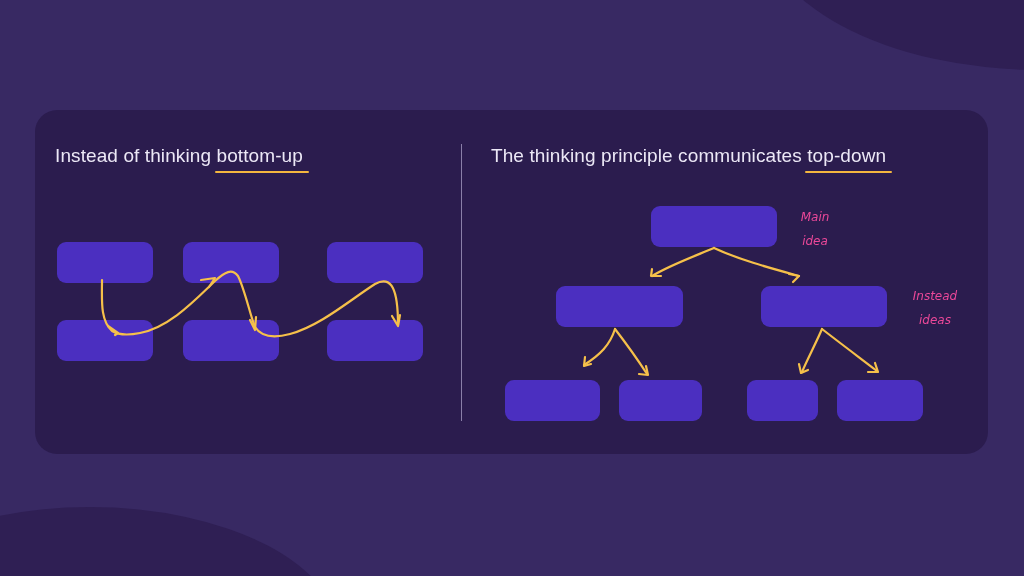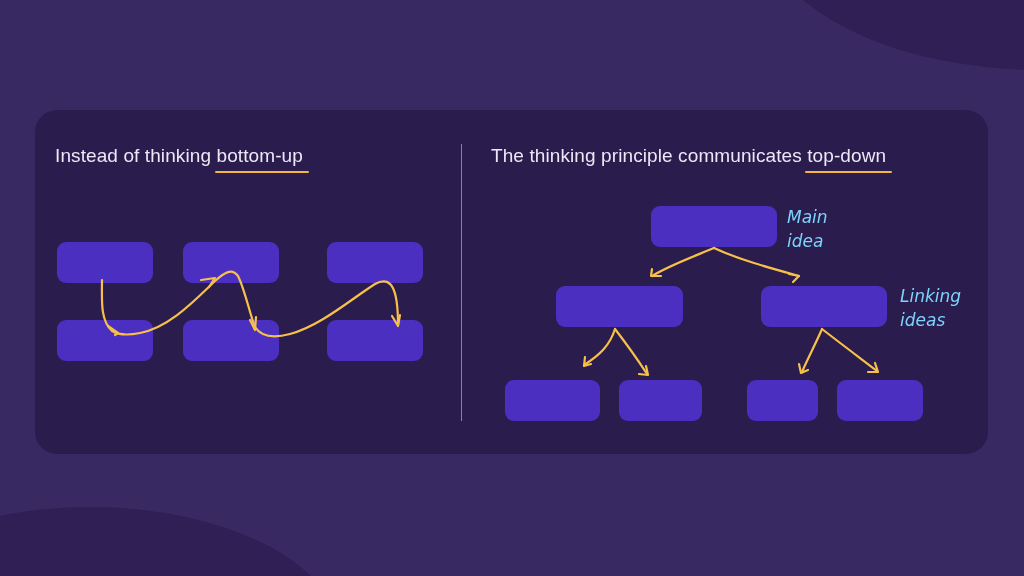--- a/index.html
+++ b/index.html
@@ -19,22 +19,22 @@
   .heading {
     position:absolute; top:145px; color:#ece8f6; font-size:19px; white-space:nowrap; letter-spacing:0.1px;
   }
   .heading .hl { position:relative; display:inline-block; }
   .heading .underline {
     position:absolute; left:-2px; right:-6px; bottom:-6px; height:2px; background:#f4b63f; border-radius:2px;
   }
   .box { position:absolute; background:#4b2fc0; border-radius:9px; }
   svg.overlay { position:absolute; left:0; top:0; }
   .hand {
-    position:absolute; color:#7dd3fc; font-family:"DejaVu Sans", sans-serif;
-    font-size:17px; line-height:24px; font-style:italic;
+    position:absolute; color:#ec4899; font-family:"DejaVu Sans", sans-serif;
+    font-size:12px; line-height:24px; text-align:center; font-style:italic;
   }
 </style>
 </head>
 <body>
 
 <div class="blob blob-tr"></div>
 <div class="blob blob-bl"></div>
 
 <div class="panel"></div>
 
@@ -85,15 +85,15 @@
     <path d="M822,329 C840,343 860,358 877,371"></path>
     <path d="M875,363 L878,372 L868,372"></path>
   </g>
 </svg>
 
 <div class="hand" style="left:787px;top:205px;width:56px;">
   <div>Main</div>
   <div>idea</div>
 </div>
 <div class="hand" style="left:900px;top:284px;width:70px;">
-  <div>Linking</div>
+  <div>Instead</div>
   <div>ideas</div>
 </div>
 
 </body></html>

